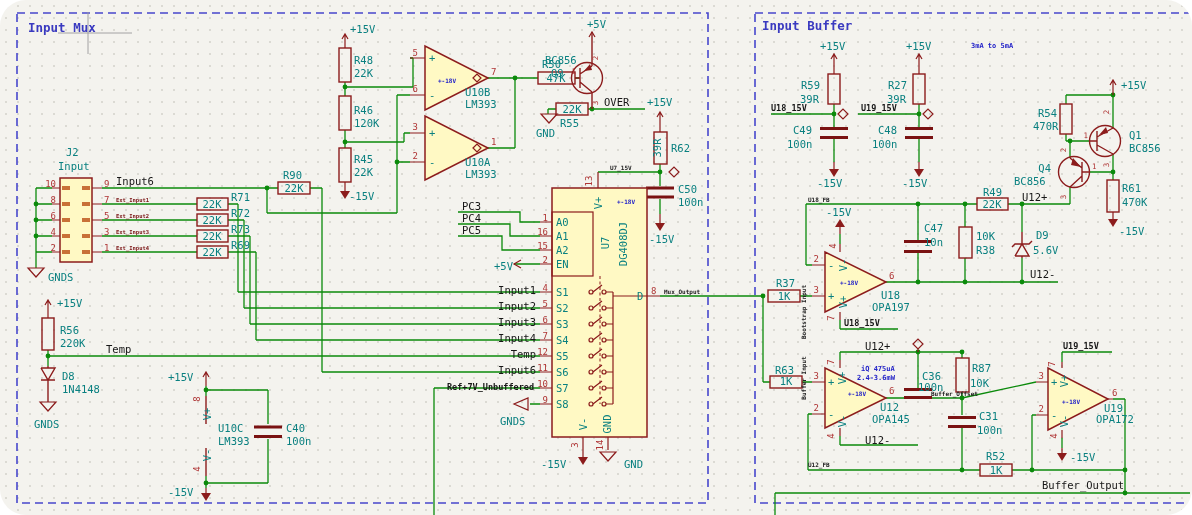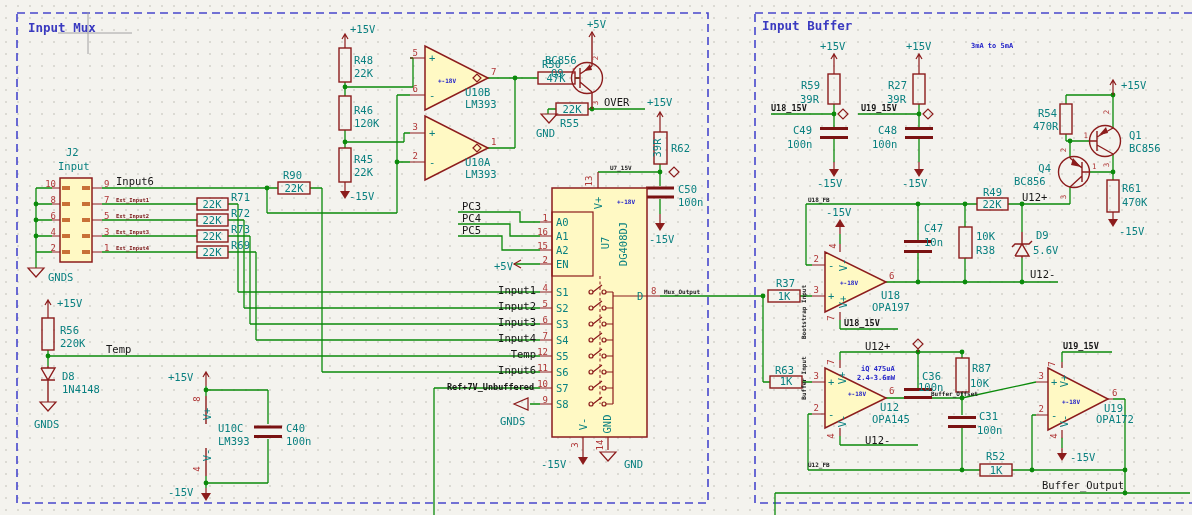--- a/index.html
+++ b/index.html
@@ -2,20 +2,21 @@
 <html><head>
 <meta charset="utf-8">
 <style>
   html,body{margin:0;padding:0;}
   #canvas{
     position:relative;width:1192px;height:515px;overflow:hidden;
     background-color:#F4F3EE;
     background-image:radial-gradient(circle,#DBDAD3 0.8px,transparent 0.9px);
     background-size:12px 12px;
     font-family:"DejaVu Sans Mono",monospace;
+    border-radius:26px;
   }
   svg{position:absolute;left:0;top:0;}
   svg text{font-family:"DejaVu Sans Mono",monospace;white-space:pre;}
   .t-title{fill:#3A3AC0;font-size:12.5px;font-weight:bold;}
   .t-ref{fill:#0A8080;font-size:10.5px;}
   .t-lbl{fill:#161616;font-size:10.5px;}
   .t-lbl2{fill:#161616;font-size:8.5px;font-weight:bold;}
   .t-xs{fill:#222222;font-size:6px;font-weight:bold;}
   .t-xsr{fill:#7A1515;font-size:5.5px;font-weight:bold;}
   .t-pin{fill:#AF3535;font-size:9px;}

